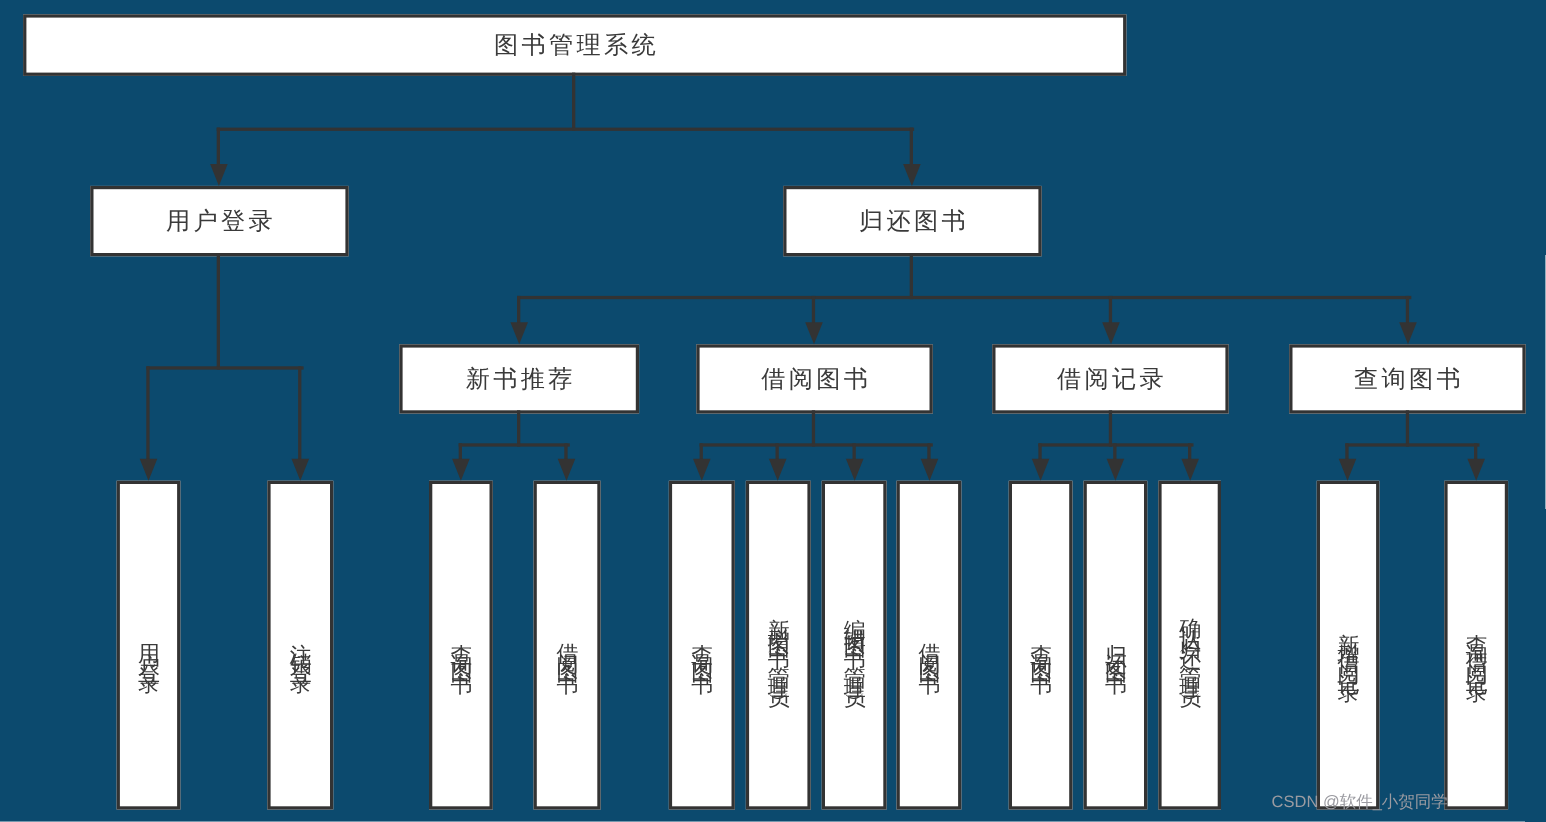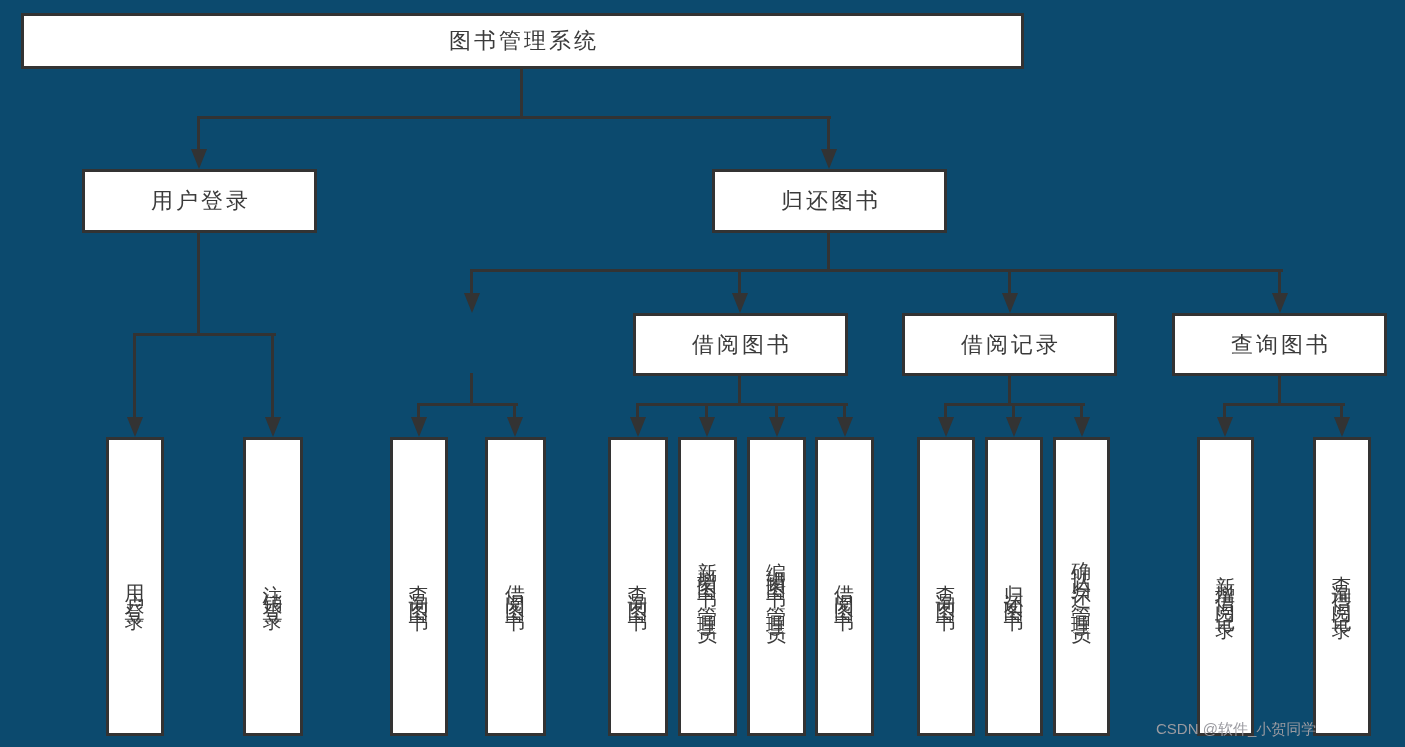--- a/index.html
+++ b/index.html
@@ -60,20 +60,21 @@
 </head>
 <body>
 
 <div id="canvas">
 
   <div class="node node-h" style="left:21px;top:13px;width:1003px;height:56px">图书管理系统</div>
 
   <div class="node node-h" style="left:82px;top:169px;width:235px;height:64px">用户登录</div>
   <div class="node node-h" style="left:712px;top:169px;width:235px;height:64px">归还图书</div>
 
+  <div class="node node-h" style="left:363px;top:313px;width:218px;height:63px">新书推荐</div>
   <div class="node node-h" style="left:633px;top:313px;width:215px;height:63px">借阅图书</div>
   <div class="node node-h" style="left:902px;top:313px;width:215px;height:63px">借阅记录</div>
   <div class="node node-h" style="left:1172px;top:313px;width:215px;height:63px">查询图书</div>
 
   <div class="node node-v" style="left:106px;top:437px;width:58px;height:299px">用户登录</div>
   <div class="node node-v" style="left:243px;top:437px;width:60px;height:299px">注销登录</div>
 
   <div class="node node-v" style="left:390px;top:437px;width:58px;height:299px">查询图书</div>
   <div class="node node-v" style="left:485px;top:437px;width:61px;height:299px">借阅图书</div>
 

